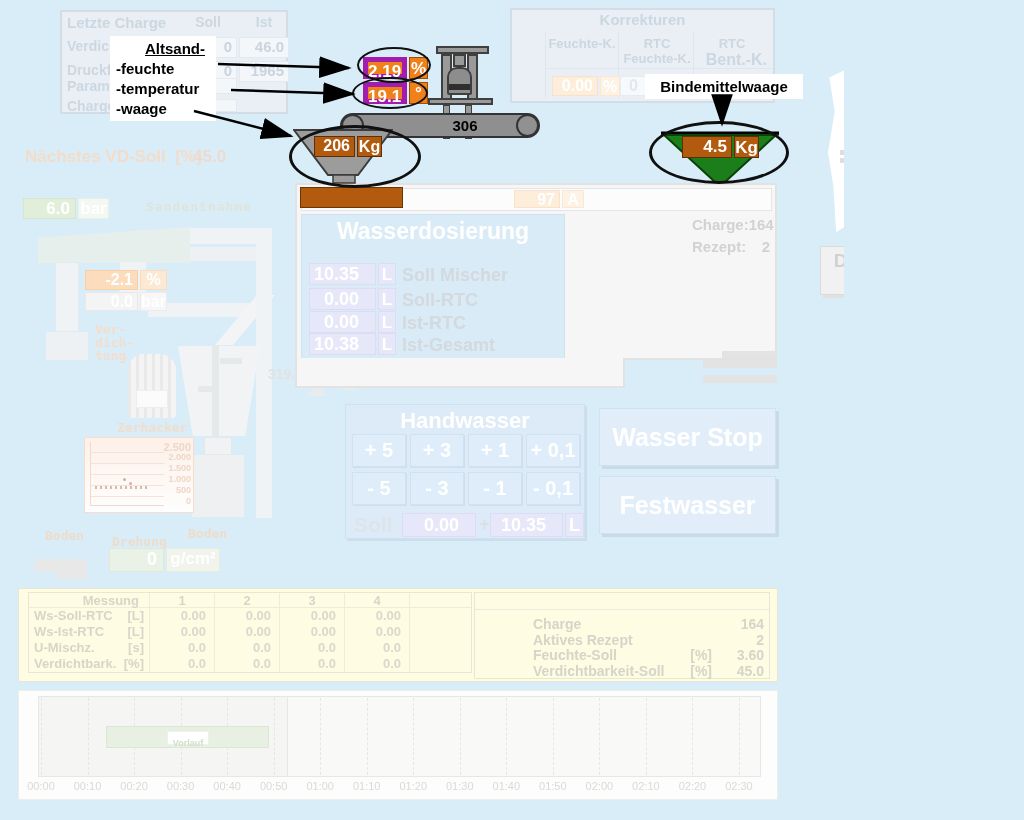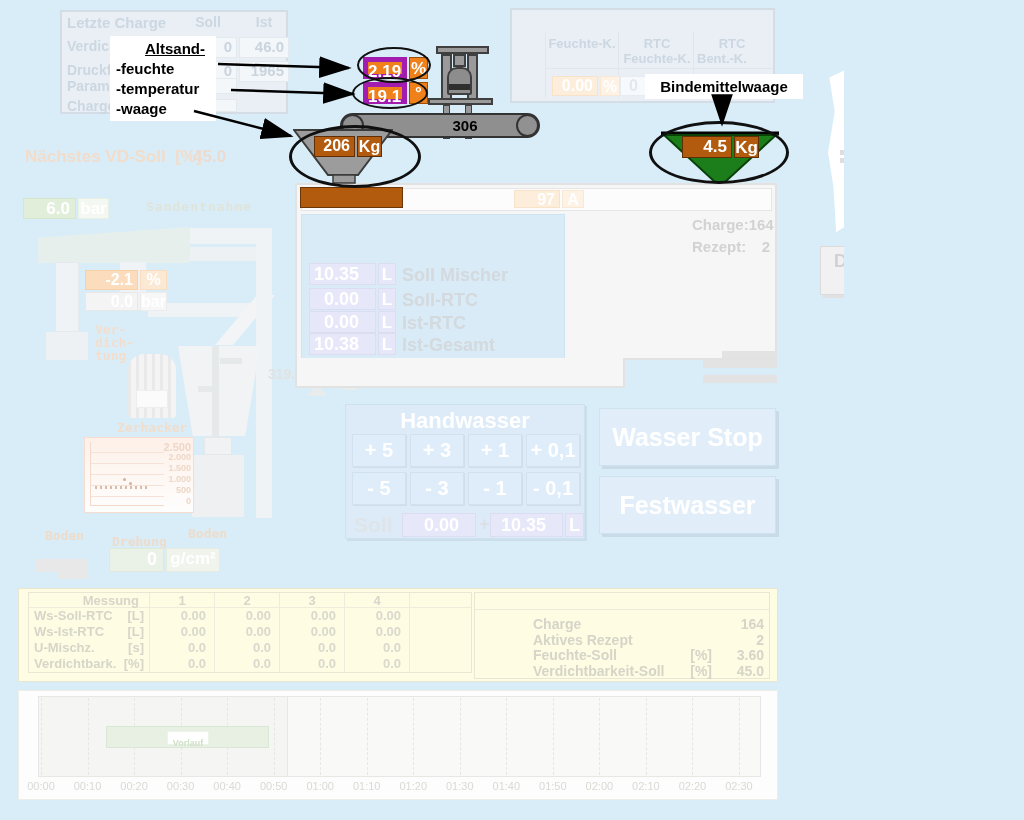--- a/index.html
+++ b/index.html
@@ -56,29 +56,30 @@
     <span class="a ftxt" style="left:5px;top:50px;font-size:14px;">Druckfestigke</span>
     <div class="a vbox" style="left:138px;top:49px;width:37px;height:21px;font-size:15px;">0</div>
     <div class="a vbox" style="left:177px;top:49px;width:50px;height:21px;font-size:15px;text-align:right;">1965</div>
     <span class="a ftxt" style="left:5px;top:66px;font-size:14px;">Parametersat</span>
     <div class="a vbox" style="left:144px;top:66px;width:31px;height:16px;"></div>
     <span class="a ftxt" style="left:5px;top:86px;font-size:14px;">Charge</span>
     <div class="a vbox" style="left:144px;top:87px;width:31px;height:13px;"></div>
   </div>
 
   <div class="a panel" style="left:510px;top:8px;width:265px;height:95px;">
+    <span class="a ftxt" style="left:0;top:1px;width:100%;text-align:center;font-size:15px;">Korrekturen</span>
     <div class="a" style="left:33px;top:22px;width:1px;height:66px;background:#dfe6ee;"></div>
     <div class="a" style="left:106px;top:22px;width:1px;height:66px;background:#dfe6ee;"></div>
     <div class="a" style="left:181px;top:22px;width:1px;height:66px;background:#dfe6ee;"></div>
     <div class="a" style="left:33px;top:58px;width:228px;height:1px;background:#dfe6ee;"></div>
     <span class="a ftxt" style="left:35px;top:26px;width:70px;text-align:center;font-size:13px;">Feuchte-K.</span>
     <span class="a ftxt" style="left:110px;top:26px;width:70px;text-align:center;font-size:13px;">RTC</span>
     <span class="a ftxt" style="left:110px;top:41px;width:70px;text-align:center;font-size:13px;">Feuchte-K.</span>
     <span class="a ftxt" style="left:185px;top:26px;width:70px;text-align:center;font-size:13px;">RTC</span>
-    <span class="a ftxt" style="left:185px;top:41px;width:70px;text-align:left;font-size:13px;">Bent.-K.</span>
+    <span class="a ftxt" style="left:185px;top:41px;width:70px;text-align:right;font-size:16px;">Bent.-K.</span>
     <div class="a oval" style="left:40px;top:66px;width:46px;height:20px;font-size:16px;">0.00</div>
     <div class="a ovalc" style="left:88px;top:66px;width:20px;height:20px;font-size:16px;line-height:20px;">%</div>
     <div class="a" style="left:108px;top:66px;width:42px;height:20px;background:#f7fafc;border:1px solid #e6ecf2;color:#e4e8ec;font-weight:bold;padding-left:8px;font-size:16px;">0</div>
   </div>
 
   <span class="a b pre" style="left:25px;top:147px;font-size:17px;color:#f2dcca;">Nächstes VD-Soll  [%]</span>
   <span class="a b" style="left:193px;top:147px;font-size:17px;color:#eddbcf;">45.0</span>
 
   <div class="a" style="left:23px;top:198px;width:53px;height:21px;background:#e1eeda;border:1px solid #d6e6cd;color:#fff;font-weight:bold;text-align:right;padding-right:5px;font-size:17px;">6.0</div>
   <div class="a" style="left:78px;top:198px;width:31px;height:21px;background:#f4f8f2;border:1px solid #e8efe4;color:#fff;font-weight:bold;text-align:center;font-size:17px;">bar</div>
@@ -140,20 +141,21 @@
   <div class="a b" style="left:109px;top:548px;width:55px;height:24px;background:#eaf1e6;border:1px solid #dfe9da;color:#fff;text-align:right;padding-right:6px;font-size:18px;">0</div>
   <div class="a b" style="left:166px;top:548px;width:54px;height:24px;background:#f0f4ed;border:1px solid #e4ebdf;color:#fff;text-align:center;font-size:17px;">g/cm²</div>
   <div class="a" style="left:35px;top:559px;width:52px;height:13px;background:#e8e8e8;"></div>
   <div class="a" style="left:57px;top:572px;width:30px;height:7px;background:#e8e8e8;"></div>
 
   <div class="a wpanel" style="left:295px;top:183px;width:482px;height:177px;">
     <div class="a" style="left:4px;top:3px;width:471px;height:23px;background:#fcfcfc;border:1px solid #e5e5e5;"></div>
     <div class="a oval" style="left:217px;top:5px;width:46px;height:18px;font-size:16px;">97</div>
     <div class="a ovalc" style="left:265px;top:5px;width:22px;height:18px;font-size:16px;line-height:18px;">A</div>
     <div class="a" style="left:4px;top:29px;width:264px;height:146px;background:#d9ebf7;border:1px solid #cfe4f2;">
+      <span class="a b" style="left:0;top:3px;width:100%;text-align:center;font-size:23px;color:#fff;">Wasserdosierung</span>
       <div class="a fval" style="left:7px;top:48px;width:67px;height:22px;font-size:18px;">10.35</div>
       <div class="a fvalc" style="left:76px;top:48px;width:18px;height:22px;font-size:17px;line-height:22px;">L</div>
       <span class="a b" style="left:100px;top:50px;font-size:18px;color:#d3d9dd;">Soll Mischer</span>
       <div class="a fval" style="left:7px;top:73px;width:67px;height:22px;font-size:18px;">0.00</div>
       <div class="a fvalc" style="left:76px;top:73px;width:18px;height:22px;font-size:17px;line-height:22px;">L</div>
       <span class="a b" style="left:100px;top:75px;font-size:18px;color:#d3d9dd;">Soll-RTC</span>
       <div class="a fval" style="left:7px;top:96px;width:67px;height:22px;font-size:18px;">0.00</div>
       <div class="a fvalc" style="left:76px;top:96px;width:18px;height:22px;font-size:17px;line-height:22px;">L</div>
       <span class="a b" style="left:100px;top:98px;font-size:18px;color:#d3d9dd;">Ist-RTC</span>
       <div class="a fval" style="left:7px;top:118px;width:67px;height:22px;font-size:18px;">10.38</div>

